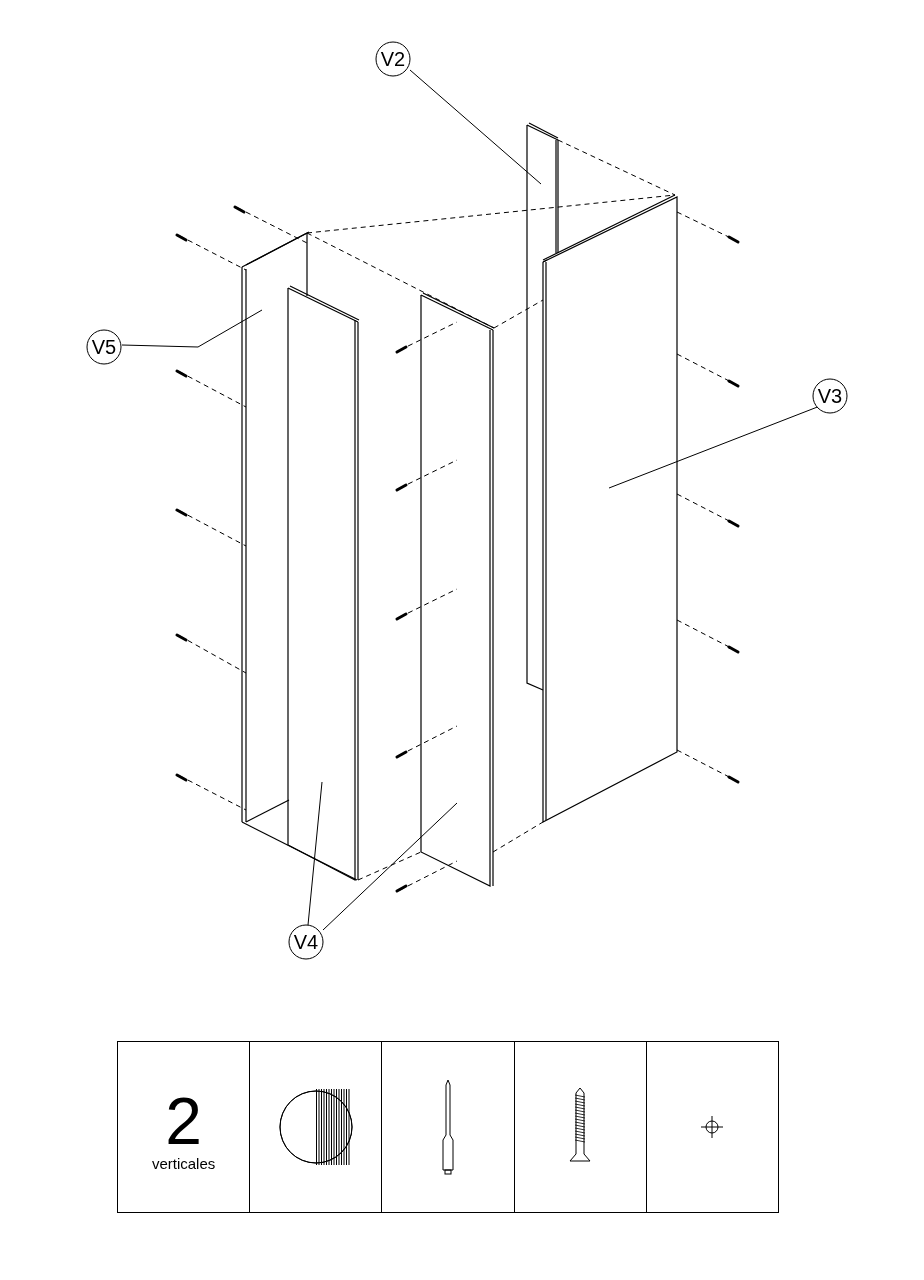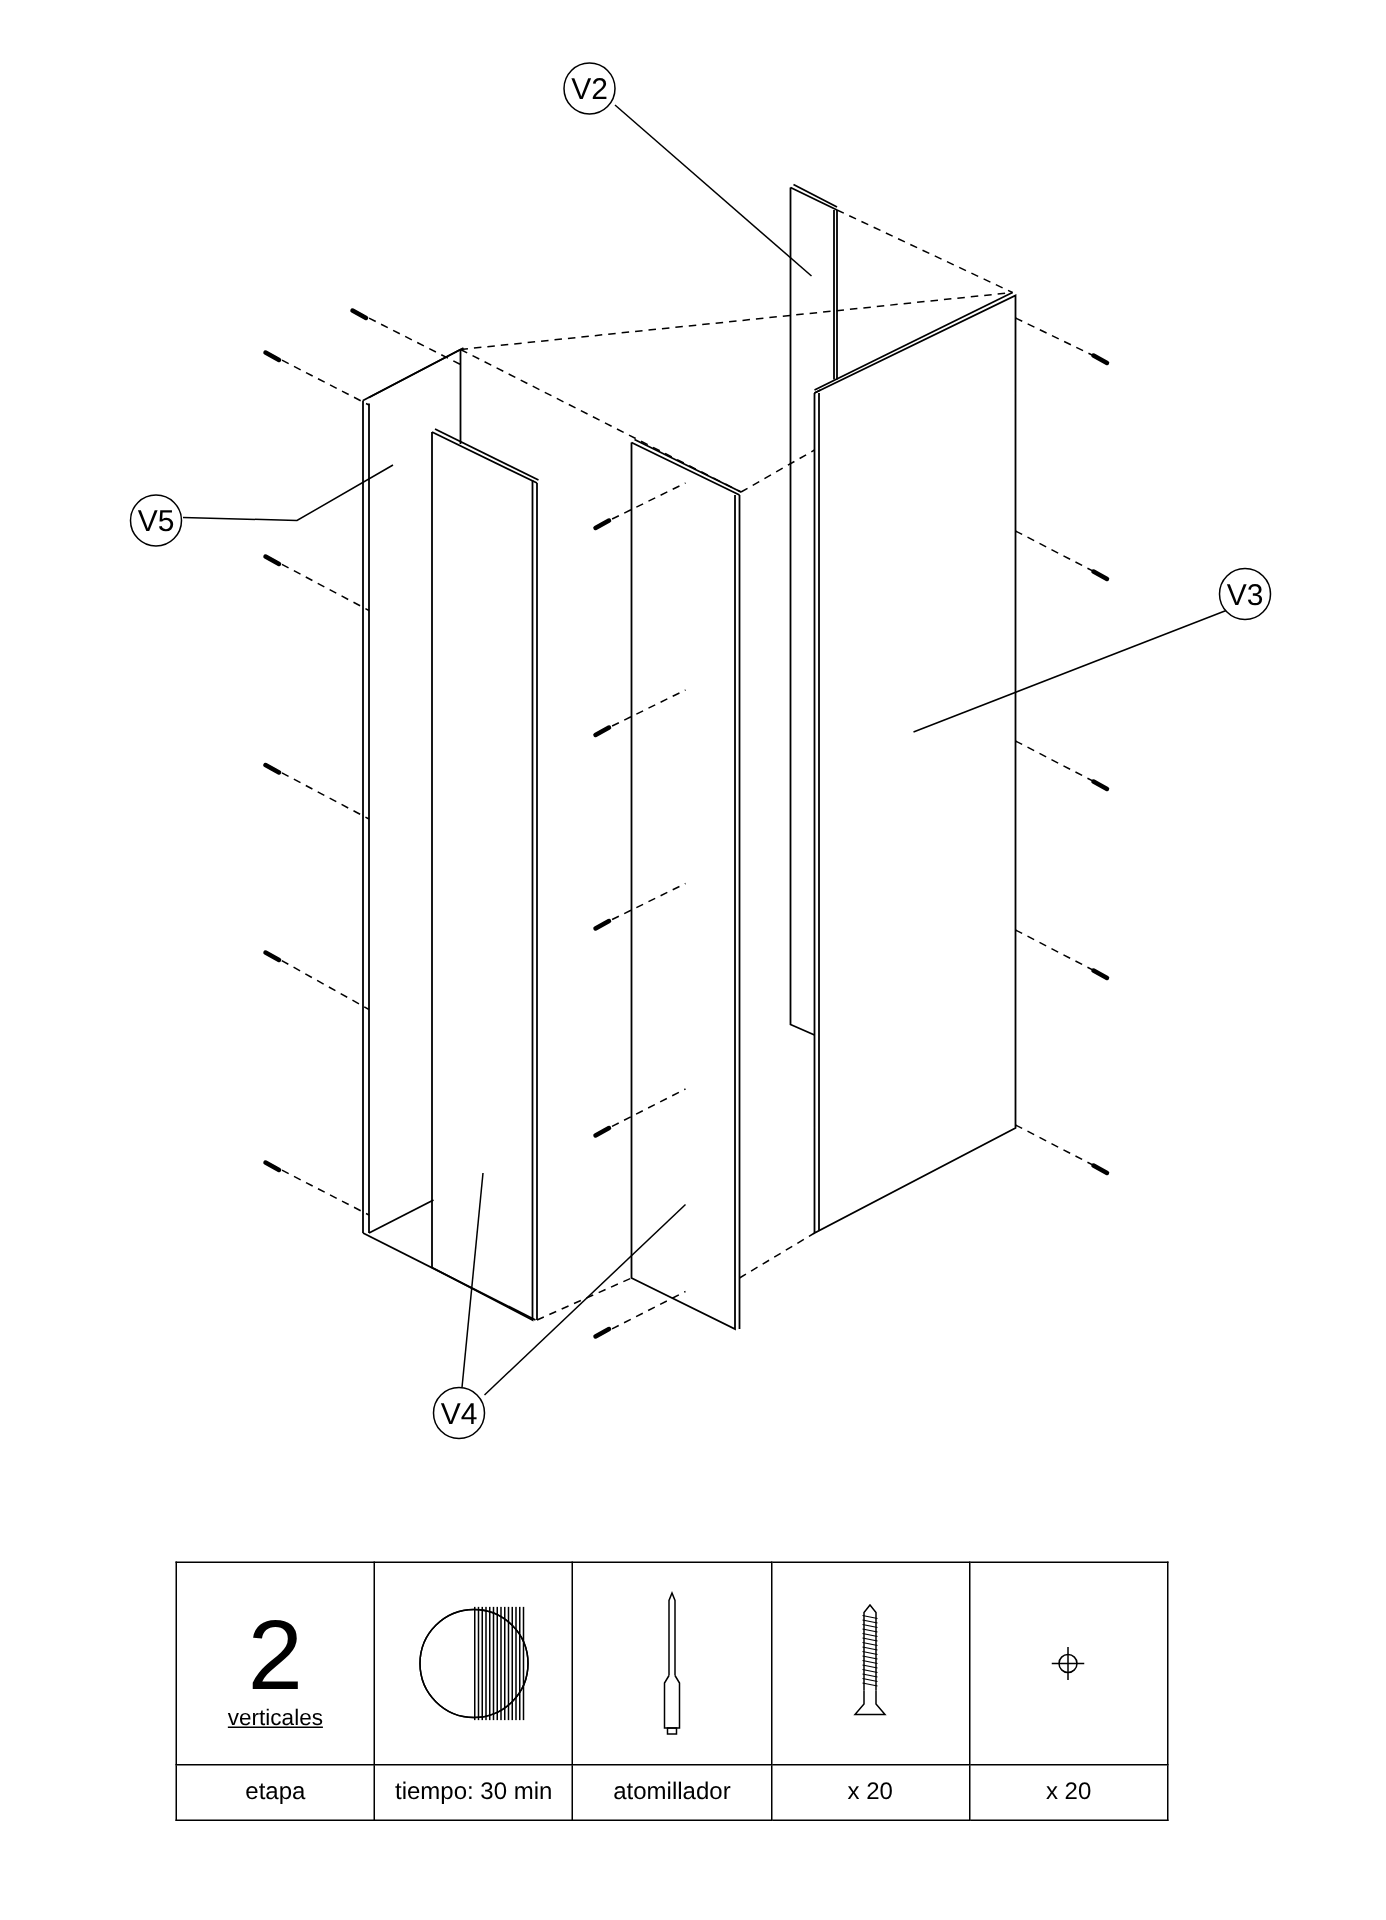--- a/index.html
+++ b/index.html
@@ -4,21 +4,21 @@
 <style>
   html, body { margin: 0; padding: 0; background: #ffffff; }
   body { width: 924px; height: 1280px; position: relative; overflow: hidden; font-family: "Liberation Sans", sans-serif; color: #000; }
   #diagram { position: absolute; left: 0; top: 0; width: 924px; height: 1000px; }
   .callout-text { font-family: "Liberation Sans", sans-serif; font-size: 20px; }
   #legend { position: absolute; left: 117px; top: 1041px; width: 662px; height: 172px; border-collapse: collapse; table-layout: fixed; }
   #legend td { border: 1px solid #000; text-align: center; vertical-align: middle; padding: 0; }
   #legend tr.icons td { height: 134px; position: relative; }
   #legend tr.labels td { height: 36px; font-size: 16px; }
   .stage-number { font-size: 66px; line-height: 60px; display: block; margin-top: 8px; }
-  .stage-name { font-size: 15px; display: block; margin-top: 4px; text-decoration: underline; }
+  .stage-name { font-size: 15px; display: block; margin-top: 4px; }
   .icon-svg { display: block; margin: 0 auto; }
 </style>
 </head>
 <body>
 
 <svg id="diagram" viewBox="0 0 924 1000" xmlns="http://www.w3.org/2000/svg">
   <defs>
     <g id="screw-l">
 
       <line x1="0" y1="0" x2="12" y2="6" stroke="#000" stroke-width="3"></line>
@@ -211,21 +211,14 @@
     <td>
       <svg class="icon-svg" width="22" height="22" viewBox="0 0 22 22">
         <g fill="none" stroke="#000" stroke-width="1">
           <circle cx="11" cy="11" r="6"></circle>
           <line x1="0" y1="11" x2="22" y2="11"></line>
           <line x1="11" y1="0" x2="11" y2="22"></line>
         </g>
       </svg>
     </td>
   </tr>
-  <tr class="labels">
-    <td>etapa</td>
-    <td>tiempo: 30 min</td>
-    <td>atomillador</td>
-    <td>x 20</td>
-    <td>x 20</td>
-  </tr>
 </tbody>
   </table>
 
 </body></html>

